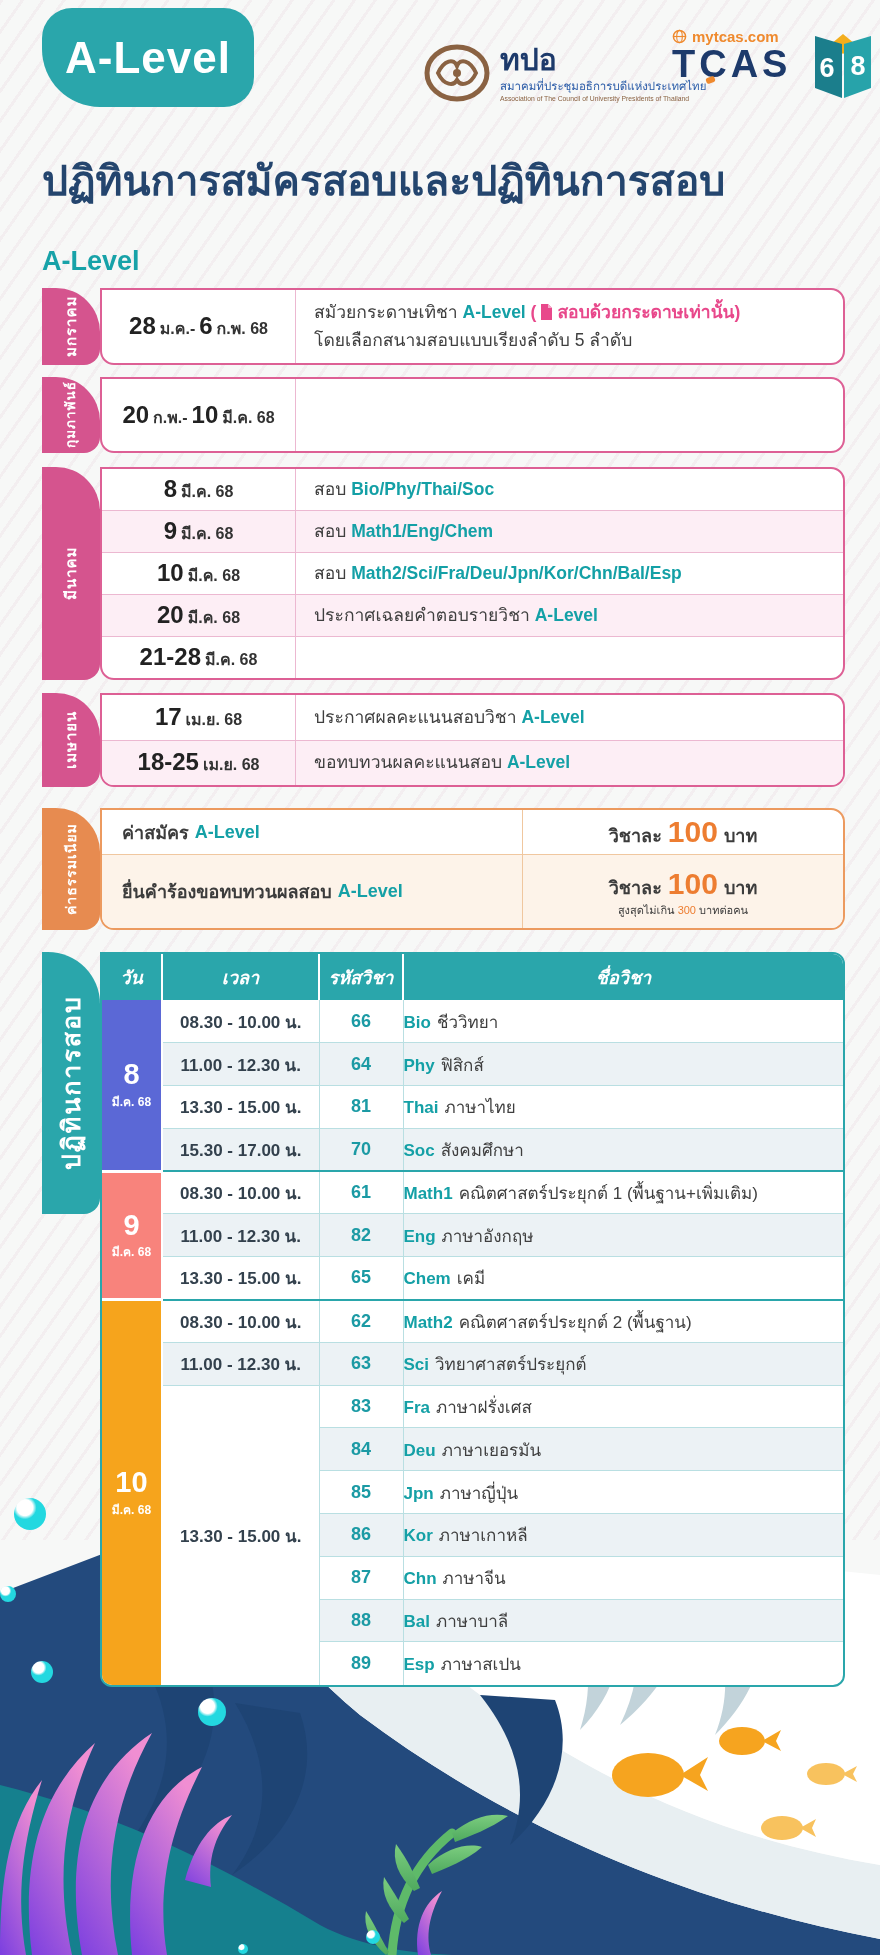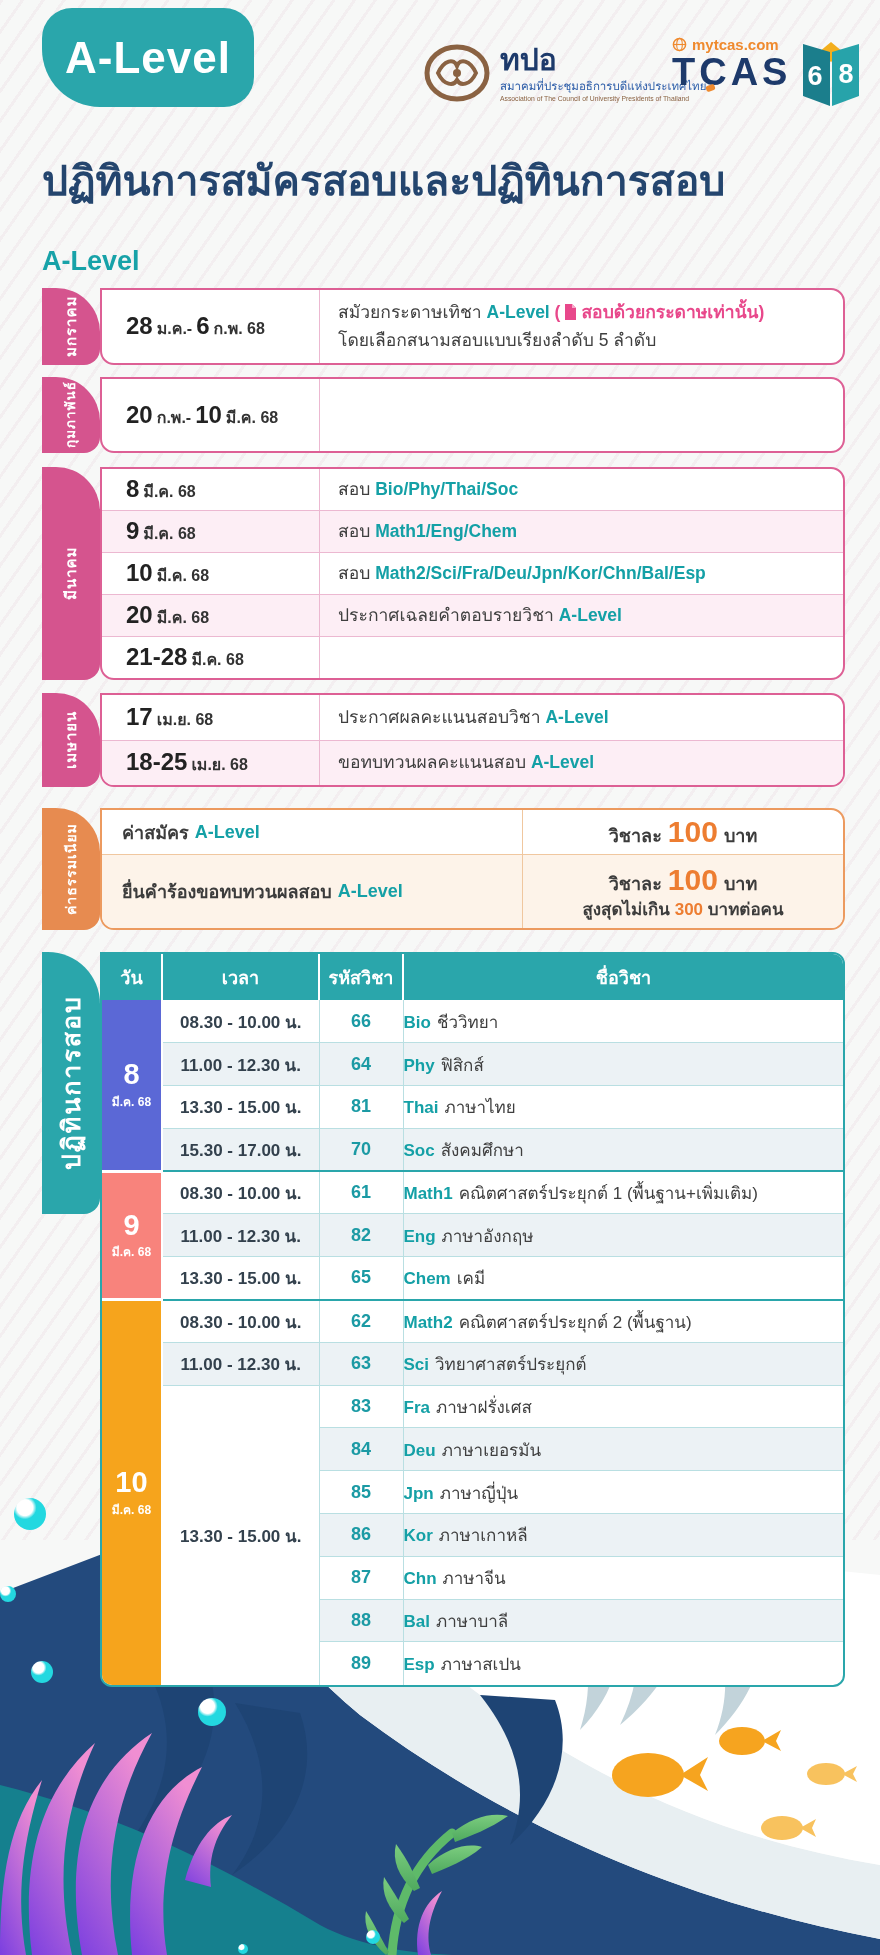--- a/index.html
+++ b/index.html
@@ -12,39 +12,39 @@
 
   
   #badge{left:42px;top:8px;width:212px;height:99px;background:#2aa6ab;
     border-radius:30px 30px 30px 58px;display:flex;align-items:center;justify-content:center;
     color:#fff;font-size:44px;font-weight:700;letter-spacing:1px;}
   #assoc{left:424px;top:40px;display:flex;align-items:center;gap:10px;}
   #assoc .txt{display:flex;flex-direction:column;line-height:1.15;}
   .assoc-abbr{color:#1d3a6b;font-weight:700;font-size:30px;}
   .assoc-th{color:#2b5ca8;font-size:11.5px;margin-top:2px;}
   .assoc-en{color:#8a6242;font-size:6.8px;margin-top:2px;}
-  #tcas{left:672px;top:36px;display:flex;align-items:flex-start;gap:8px;}
+  #tcas{left:672px;top:28px;display:flex;align-items:flex-start;gap:20px;}
   .tcas-left{display:flex;flex-direction:column;align-items:flex-start;}
   .tcas-site{display:flex;align-items:center;gap:5px;color:#ef8a2e;font-size:15px;font-weight:700;}
   .tcas-brand{position:relative;color:#1d3a6b;font-size:38px;font-weight:700;letter-spacing:4px;line-height:1.05;}
   .tcas-brand .c-accent{position:absolute;left:34px;bottom:2px;width:9px;height:6px;background:#ef8a2e;border-radius:2px;transform:rotate(-18deg);}
 
   
   #title{left:42px;top:156px;width:810px;color:#24456e;font-size:41px;font-weight:700;line-height:1.25;}
   #subtitle{left:42px;top:246px;color:#17a2a8;font-size:27px;font-weight:700;}
 
   
   .cal-card{position:absolute;left:42px;width:803px;display:flex;z-index:2;}
   .cal-tab{width:58px;display:flex;align-items:center;justify-content:center;
     border-radius:16px 0 0 44px;color:#fff;font-weight:700;font-size:15px;letter-spacing:1px;
     writing-mode:vertical-rl;transform:rotate(180deg);}
   .cal-box{flex:1;background:#fff;border-radius:0 14px 14px 14px;overflow:hidden;display:flex;flex-direction:column;}
   .cal-row{display:flex;flex:1;align-items:stretch;}
-  .cal-date{width:193px;flex:0 0 193px;display:flex;align-items:baseline;justify-content:flex-start;gap:4px;
-    padding-top:0;align-self:stretch;align-items:center;padding-left:24px;}
+  .cal-date{width:193px;flex:0 0 193px;display:flex;align-items:baseline;justify-content:center;gap:4px;
+    padding-top:0;align-self:stretch;align-items:center;}
   .cal-date .inner{display:flex;align-items:baseline;gap:4px;}
   .cal-date .n{font-size:24px;font-weight:700;color:#222;}
   .cal-date .t{font-size:16px;font-weight:600;color:#333;}
   .cal-content{flex:1;padding:6px 18px;display:flex;flex-direction:column;justify-content:center;
     font-size:17.5px;color:#3f3f3f;line-height:1.55;}
   .teal{color:#14a0a6;font-weight:700;}
   .pinktx{color:#e8488b;font-weight:700;}
   .doc-icon{display:inline-block;vertical-align:-2px;margin:0 4px;}
 
   .theme-pink .cal-tab{background:#d5548e;}
@@ -56,34 +56,34 @@
   .theme-orange .cal-box{border:2.5px solid #ec9a5f;}
   .theme-orange .cal-row + .cal-row{border-top:1.5px solid #f0c79f;}
   .theme-orange .cal-row.alt{background:#fdf3e9;}
 
   
   .fee-label{flex:1;display:flex;align-items:center;padding-left:20px;font-size:18px;color:#3c3c3c;font-weight:600;gap:6px;}
   .fee-value{width:320px;flex:0 0 320px;border-left:1.5px solid #f0c79f;display:flex;flex-direction:column;
     align-items:center;justify-content:center;line-height:1.2;padding:4px 0;}
   .fee-main{display:flex;align-items:baseline;gap:6px;font-size:18px;font-weight:700;color:#3c3c3c;}
   .fee-amt{font-size:30px;font-weight:700;color:#ed7d31;}
-  .fee-cap{margin-top:2px;font-size:17px;font-weight:700;color:#3c3c3c;}
+  .fee-cap{margin-top:2px;font-size:11px;font-weight:400;color:#3c3c3c;}
   .fee-cap .fee-capamt{color:#ed7d31;}
 
   
   #schedule{left:42px;top:952px;width:803px;z-index:2;}
   .sch-tab{position:absolute;left:0;top:0;width:58px;height:262px;background:#2aa6ab;
     border-radius:16px 0 0 52px;display:flex;align-items:center;justify-content:center;
     color:#fff;font-size:25px;font-weight:700;letter-spacing:2px;
     writing-mode:vertical-rl;transform:rotate(180deg);}
   .sch-wrap{margin-left:58px;border:2.5px solid #2aa6ab;border-radius:0 12px 12px 12px;overflow:hidden;background:#fff;}
   table.sch{border-collapse:collapse;width:100%;table-layout:fixed;}
   table.sch th,table.sch td{padding:0;}
   table.sch thead tr{height:46px;}
-  table.sch thead th{background:#2aa6ab;color:#fff;font-size:18px;font-weight:700;border-left:2px solid #fff;}
+  table.sch thead th{background:#2aa6ab;color:#fff;font-size:18px;font-weight:700;border-left:2px solid #fff;font-style:italic;}
   table.sch thead th:first-child{border-left:none;}
   table.sch tbody tr{height:42.8px;}
   td.time,td.code,td.name{border-top:1.5px solid #b9dfe2;}
   td.code,td.name{border-left:1.5px solid #b9dfe2;}
   tr.first-row td.time,tr.first-row td.code,tr.first-row td.name{border-top:none;}
   tr.g-first td.time,tr.g-first td.code,tr.g-first td.name{border-top:2.5px solid #2aa6ab;}
   td.day{color:#fff;text-align:center;vertical-align:middle;border-right:2.5px solid #fff;}
   td.day .dnum{font-size:29px;font-weight:700;line-height:1.05;}
   td.day .dsub{font-size:12px;font-weight:700;margin-top:2px;}
   td.day8{background:#5b68d6;}

